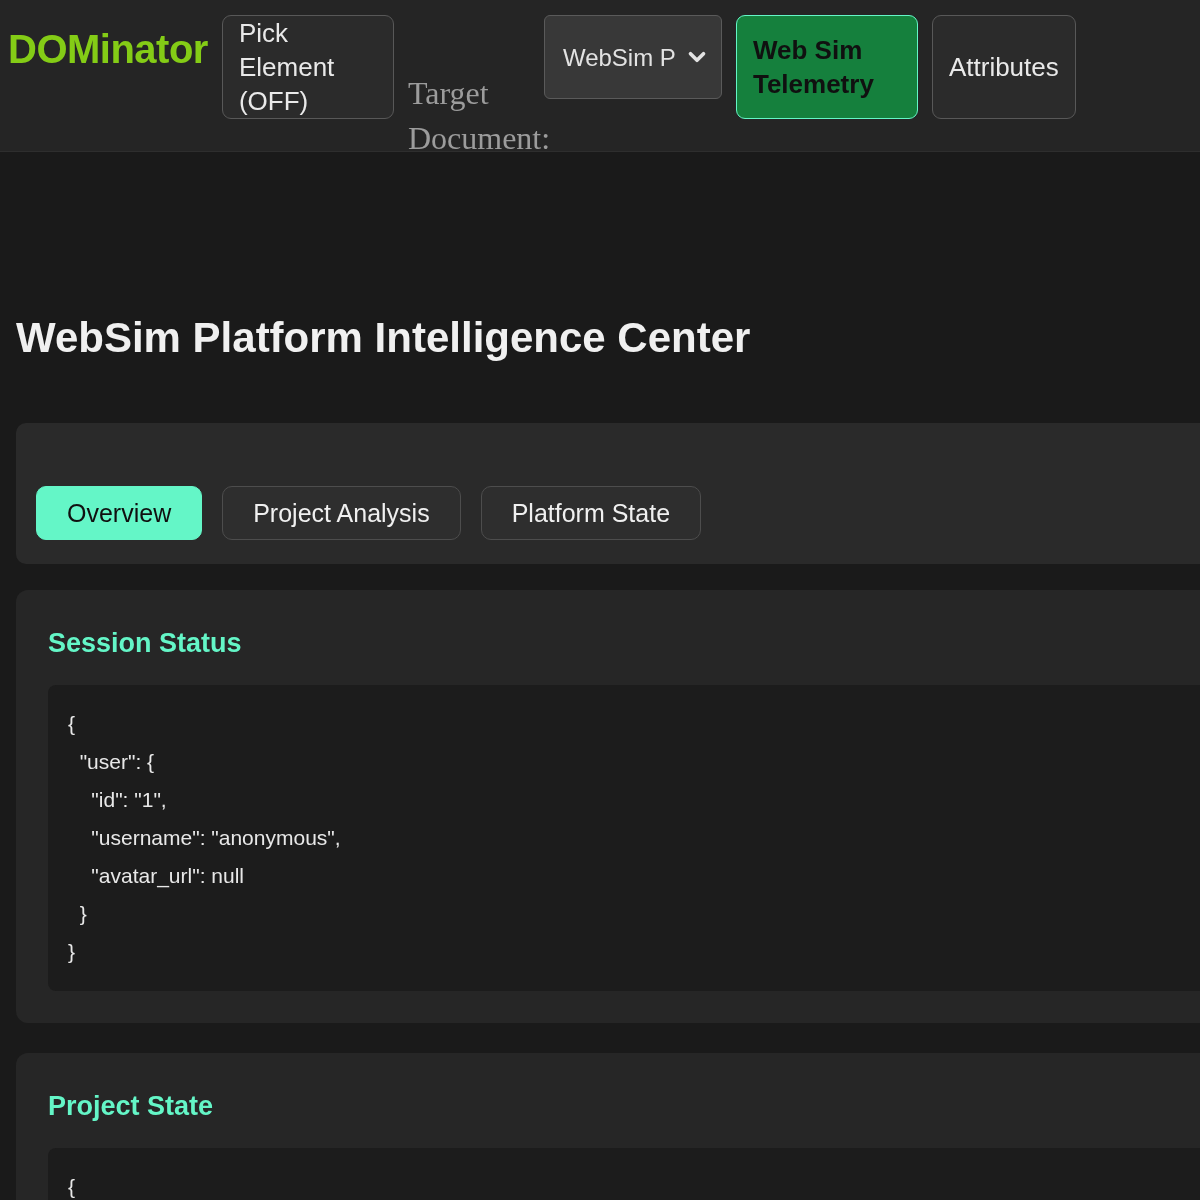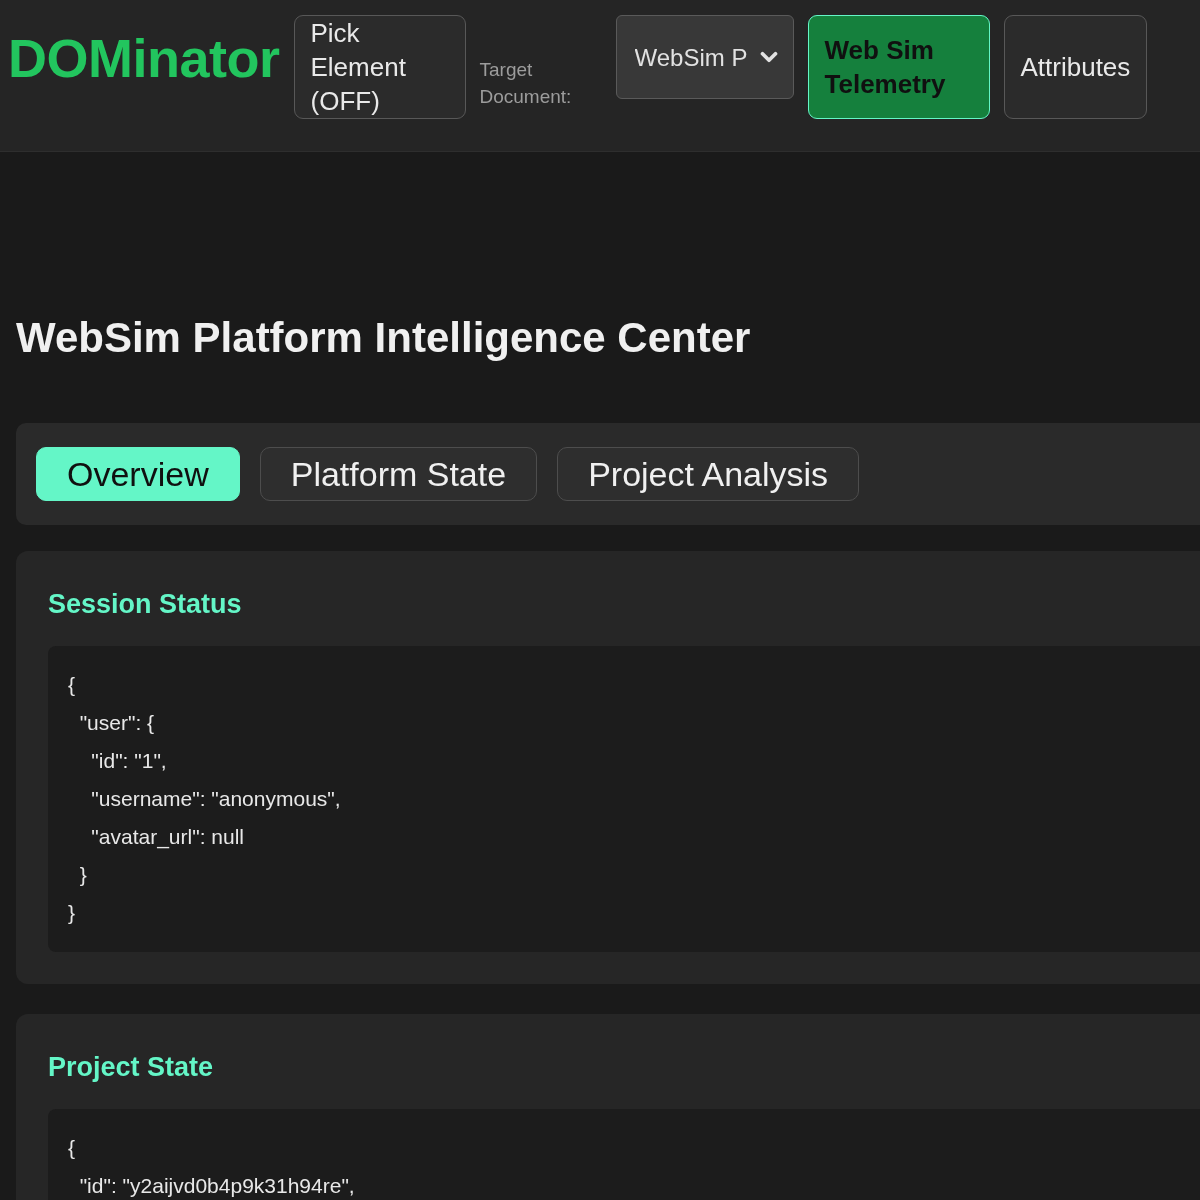--- a/index.html
+++ b/index.html
@@ -17,22 +17,22 @@
   header {
     width: 1560px; height: 152px;
     background: #252525;
     border-bottom: 1px solid #2e2e2e;
     display: flex;
     align-items: flex-start;
     gap: 14px;
     padding: 15px 8px 0 8px;
   }
   .logo {
-    color: #22c55e;
-    font-size: 54px;
+    color: #84cc16;
+    font-size: 40px;
     font-weight: 700;
     letter-spacing: -0.5px;
     margin-top: 12px;
     white-space: nowrap;
   }
   .hbtn {
     display: inline-flex;
     align-items: center;
     height: 104px;
     padding: 0 16px;
@@ -49,25 +49,26 @@
   }
   .hbtn.pick { width: 172px; }
   .hbtn.active {
     background: #15803d;
     border-color: #64f6c7;
     color: #101010;
     font-weight: 700;
     width: 182px;
   }
   .target-label {
-    margin-top: 42px;
+    margin-top: 56px;
     width: 122px;
     color: #9c9c9c;
-    font-size: 19px;
+    font-size: 32px;
     line-height: 1.4;
+    font-family: Liberation Serif, serif;
   }
   .select-wrap { position: relative; }
   .doc-select {
     appearance: none;
     -webkit-appearance: none;
     width: 178px; height: 84px;
     background: #383838;
     border: 1px solid #5a5a5a;
     border-radius: 6px;
     color: #e2e2e2;
@@ -101,26 +102,27 @@
     gap: 20px;
     width: 1544px;
   }
   .tab {
     height: 54px;
     padding: 0 30px;
     border-radius: 10px;
     background: #2e2e2e;
     border: 1px solid #4d4d4d;
     color: #f0f0f0;
-    font-size: 34px;
+    font-size: 25px;
     font-family: inherit;
     cursor: pointer;
     display: inline-flex;
     align-items: center;
     white-space: nowrap;
+    margin-top: 39px;
   }
   .tab.active {
     background: #64f6c7;
     border-color: #64f6c7;
     color: #101010;
   }
   .card {
     margin-top: 26px;
     width: 1544px;
     background: #262626;
@@ -175,22 +177,22 @@
 
 
     <button class="hbtn">Attributes</button>
   </header>
 
   <main>
     <h1>WebSim Platform Intelligence Center</h1>
 
     <div class="tabs">
       <button class="tab active">Overview</button>
+      <button class="tab">Project Analysis</button>
       <button class="tab">Platform State</button>
-      <button class="tab">Project Analysis</button>
     </div>
 
     <section class="card">
       <h2>Session Status</h2>
       <pre>{
   "user": {
     "id": "1",
     "username": "anonymous",
     "avatar_url": null
   }

